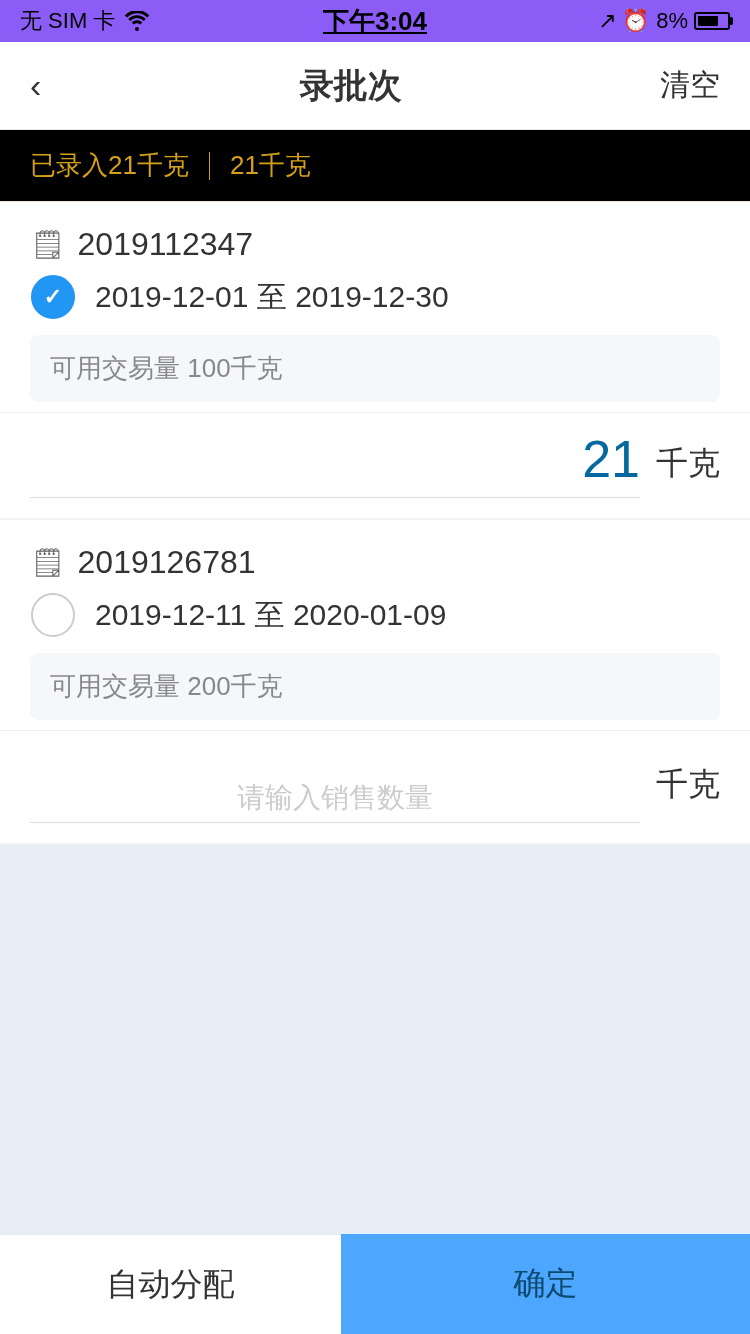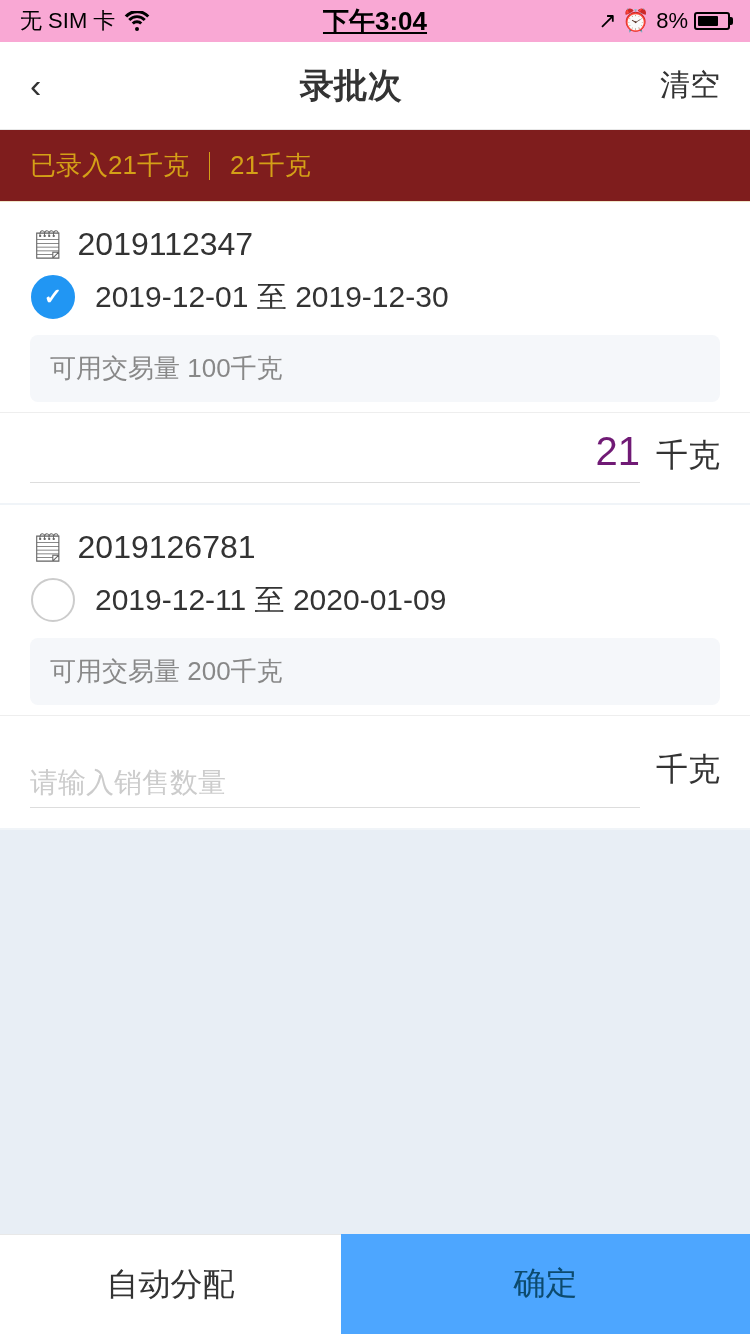--- a/index.html
+++ b/index.html
@@ -9,21 +9,21 @@
       min-height: 1334px;
       font-family: -apple-system, 'PingFang SC', 'Helvetica Neue', Arial, sans-serif;
       background: #f0f4f8;
       overflow-x: hidden;
     }
 
     
     .status-bar {
       width: 750px;
       height: 42px;
-      background: #f9a8d4;
+      background: #8b5cf6;
       display: flex;
       align-items: center;
       justify-content: space-between;
       padding: 0 20px;
       font-size: 24px;
     }
     .status-bar-left {
       display: flex;
       align-items: center;
       gap: 8px;
@@ -96,21 +96,21 @@
     }
     .nav-clear {
       font-size: 30px;
       color: #333;
       cursor: pointer;
     }
 
     
     .info-banner {
       width: 750px;
-      background: #7f1d1d;
+      background: #000000;
       padding: 18px 30px;
       display: flex;
       align-items: center;
       gap: 20px;
       border-bottom: 1px solid #f0e6c8;
     }
     .info-banner-text {
       font-size: 26px;
       color: #d4a017;
     }
@@ -295,41 +295,41 @@
     </div>
     <div class="batch-item-row">
       <div class="batch-radio selected"></div>
       <span class="batch-date-text">2019-12-01 至 2019-12-30</span>
     </div>
     <div class="batch-quantity-row">
       <span class="batch-quantity-text">可用交易量 100千克</span>
     </div>
     <div class="batch-input-row">
       <div class="batch-input-underline">
-        <input type="text" value="21" style="border-top: none; border-right: none; border-left: none; border-image: initial; background: transparent; font-size: 40px; color: #701a75; text-align: right; width: 100%; outline: none; border-bottom: 1px solid rgb(221, 221, 221); padding-bottom: 8px;">
+        <input type="text" value="21" style="border-top: none; border-right: none; border-left: none; border-image: initial; background: transparent; font-size: 52px; color: #0369a1; text-align: right; width: 100%; outline: none; border-bottom: 1px solid rgb(221, 221, 221); padding-bottom: 8px;">
       </div>
       <span class="unit-label">千克</span>
     </div>
   </div>
 
   <div class="batch-item">
     <div class="batch-item-header">
       <span class="batch-id-icon">🗒</span>
       <span class="batch-id-text">2019126781</span>
     </div>
     <div class="batch-item-row">
       <div class="batch-radio"></div>
       <span class="batch-date-text">2019-12-11 至 2020-01-09</span>
     </div>
     <div class="batch-quantity-row">
       <span class="batch-quantity-text">可用交易量 200千克</span>
     </div>
     <div class="batch-input-row">
       <div class="batch-input-underline">
-        <input type="text" placeholder="请输入销售数量" style="border-top: none; border-right: none; border-left: none; border-image: initial; background: transparent; font-size: 28px; color: rgb(51, 51, 51); text-align: left; width: 100%; outline: none; border-bottom: 1px solid rgb(221, 221, 221); padding-bottom: 8px; margin-top: 35px;">
+        <input type="text" placeholder="请输入销售数量" style="border-top: none; border-right: none; border-left: none; border-image: initial; background: transparent; font-size: 28px; color: rgb(51, 51, 51); text-align: center; width: 100%; outline: none; border-bottom: 1px solid rgb(221, 221, 221); padding-bottom: 8px; margin-top: 35px;">
       </div>
       <span class="unit-label">千克</span>
     </div>
   </div>
 
   <div class="empty-area"></div>
 
 </div>
 
 <div class="bottom-bar">

